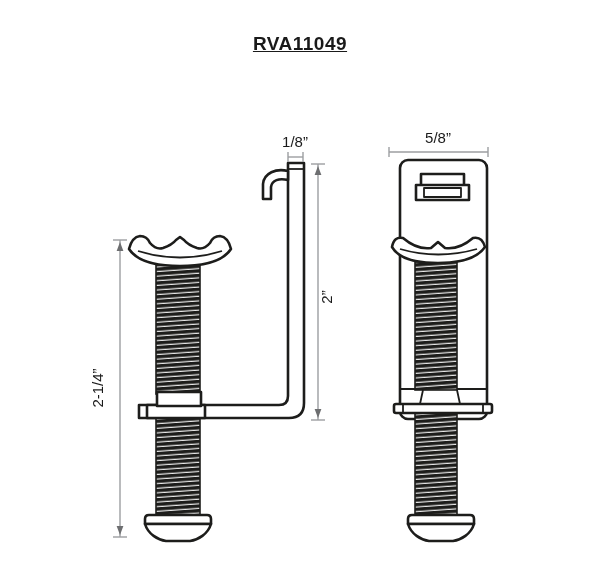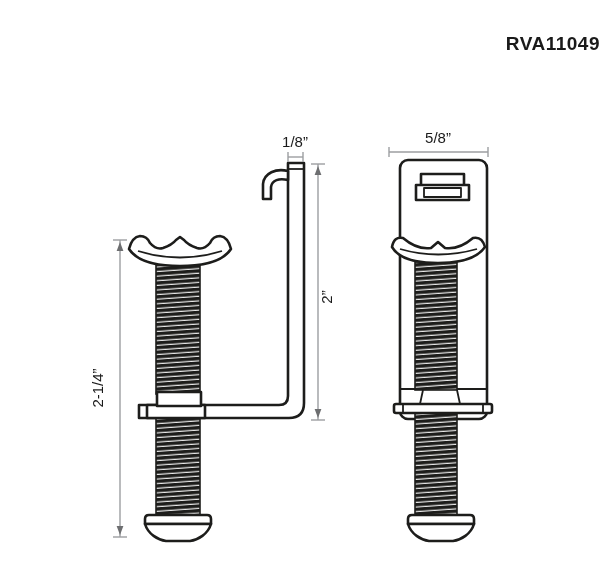--- a/index.html
+++ b/index.html
@@ -13,25 +13,26 @@
     height: 573px;
     background: #ffffff;
     font-family: "Liberation Sans", sans-serif;
     overflow: hidden;
   }
   .title {
     position: absolute;
     top: 33px;
     left: 0;
     width: 100%;
-    text-align: right;
+    text-align: center;
     font-size: 19px;
     font-weight: bold;
     color: #1a1a1a;
     letter-spacing: 0.5px;
+    text-decoration: underline;
   }
   svg { position: absolute; top: 0; left: 0; }
   .part { fill: #ffffff; stroke: #1d1d1b; stroke-width: 2.6; stroke-linejoin: round; }
   .part-thin { fill: #ffffff; stroke: #1d1d1b; stroke-width: 1.8; stroke-linejoin: round; }
   .edge { fill: none; stroke: #1d1d1b; stroke-width: 1.8; }
   .rod { fill: url(#threads); stroke: #1d1d1b; stroke-width: 1.6; }
   .dim { stroke: #9c9ea1; stroke-width: 1.4; fill: none; }
   .dim-arrow { fill: #6d6e70; stroke: none; }
   .dim-text { fill: #1a1a1a; font-family: "Liberation Sans", sans-serif; font-size: 15px; }
 </style>

